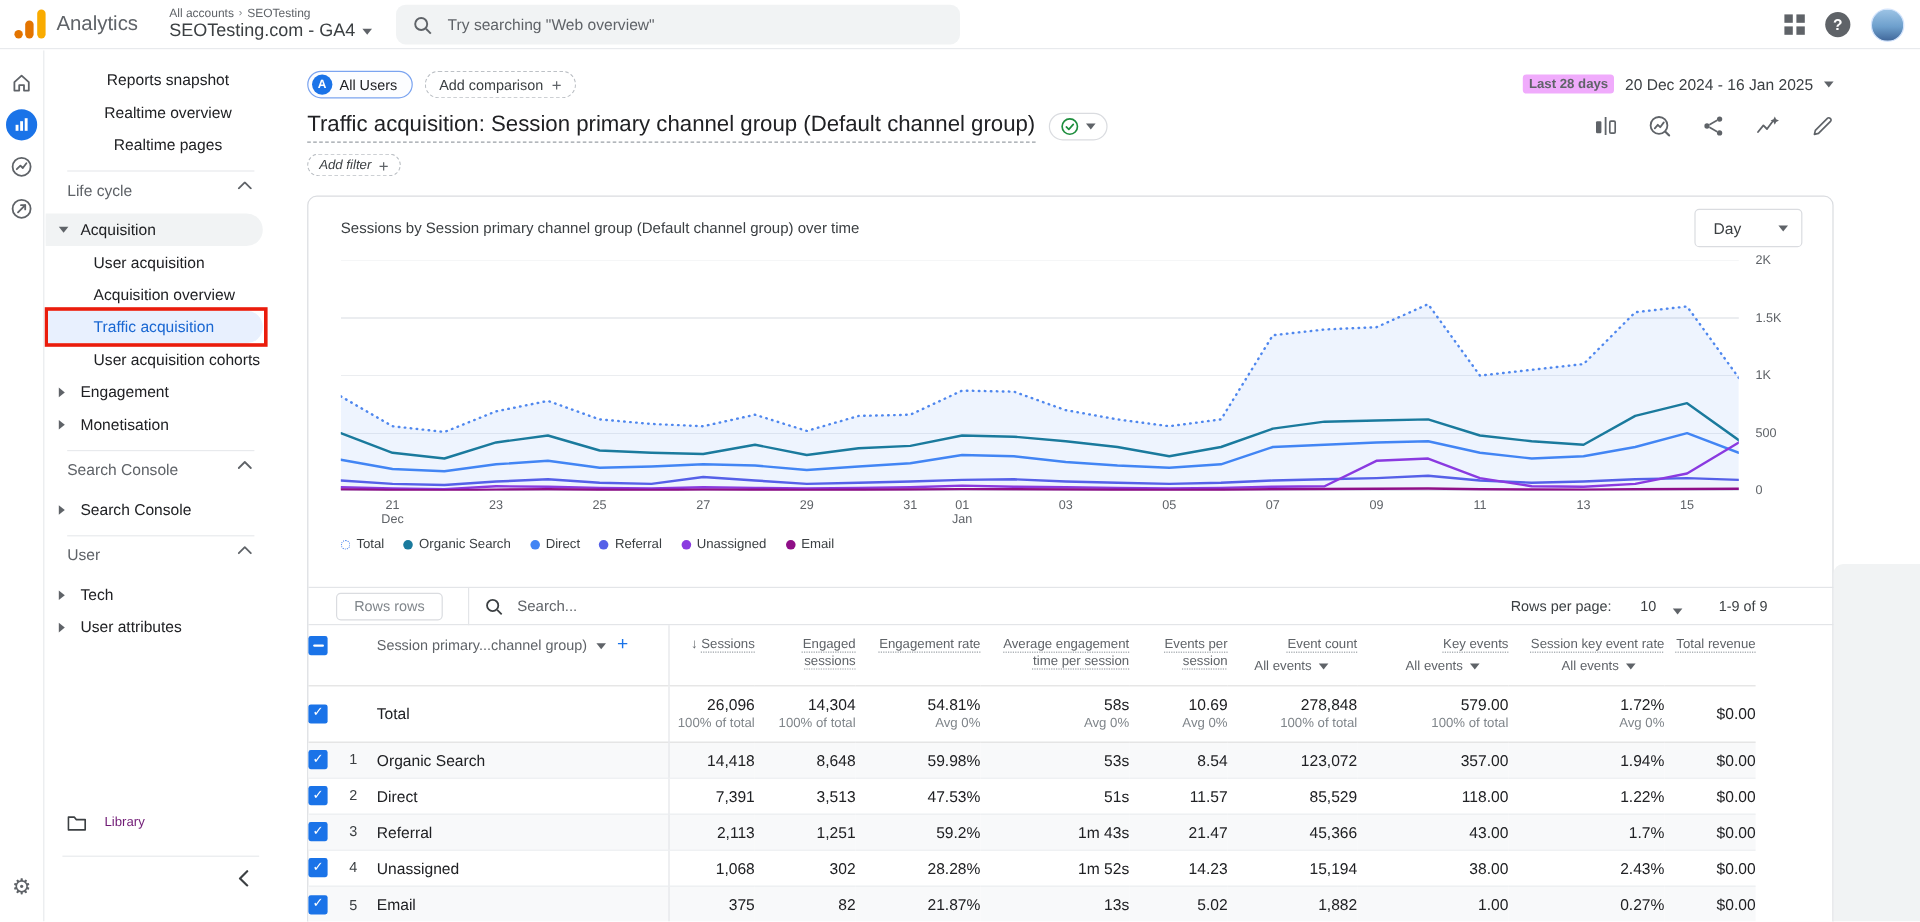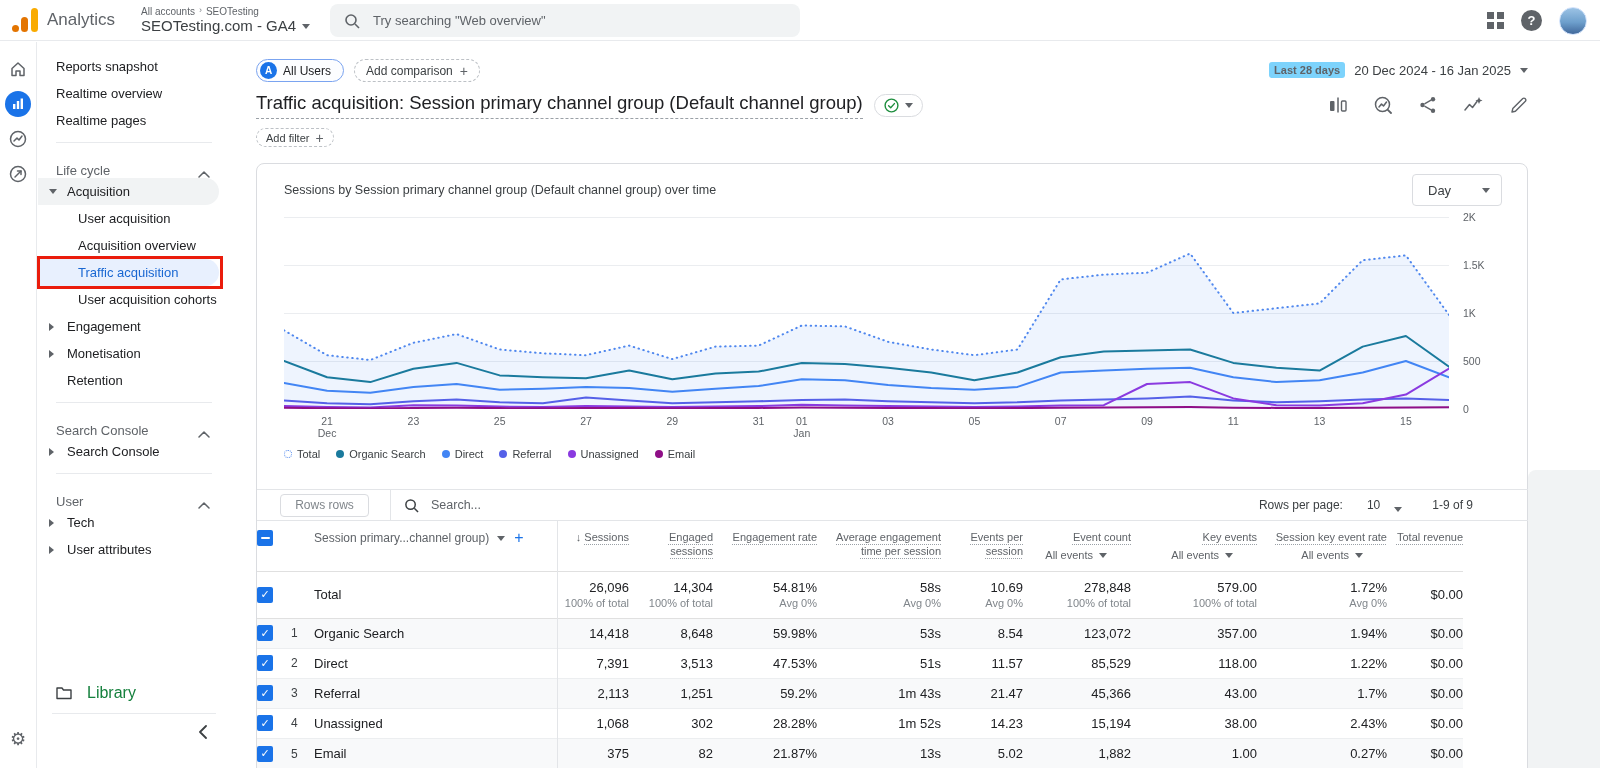--- a/index.html
+++ b/index.html
@@ -34,53 +34,53 @@
   .avatar{width:28px;height:28px;border-radius:50%;background:linear-gradient(180deg,#9cc3e5 0%,#6d9fcc 55%,#41689b 100%);border:1px solid #d2e3fc;}
   
   .rail{position:absolute;top:42px;left:0;width:37px;height:726px;background:#fff;border-right:1px solid #e8eaed;z-index:6;}
   .rail-icon{width:36px;height:35px;display:flex;align-items:center;justify-content:center;color:#5f6368;}
   .rail-icon.first{margin-top:9px;}
   .rail-active{width:26px;height:26px;border-radius:50%;background:#1a73e8;display:flex;align-items:center;justify-content:center;}
   .rail-gear{position:absolute;bottom:18px;left:0;width:36px;display:flex;justify-content:center;color:#5f6368;font-size:18px;}
   
   .nav{position:absolute;top:42px;left:38px;width:186px;height:726px;background:#fff;padding-top:11px;z-index:5;}
   .nav-item{height:27px;display:flex;align-items:center;font-size:13px;color:#202124;cursor:default;position:relative;}
-  .nav-link{padding-left:18px;}
+  .nav-link{padding-left:18px;justify-content:center;}
   .nav-link2{padding-left:29px;}
   .nav-child{padding-left:40px;}
   .nav-parent{padding-left:29px;}
   .nav-parent .tri{position:absolute;left:11px;}
   .tri-down{width:0;height:0;border-left:4px solid transparent;border-right:4px solid transparent;border-top:5px solid #5f6368;}
   .tri-right{width:0;height:0;border-top:4px solid transparent;border-bottom:4px solid transparent;border-left:5px solid #5f6368;}
-  .nav-section{height:27px;display:flex;align-items:flex-end;justify-content:space-between;padding:0 14px 0 18px;font-size:13px;color:#5f6368;}
+  .nav-section{height:27px;display:flex;align-items:flex-start;justify-content:space-between;padding:0 14px 0 18px;font-size:13px;color:#5f6368;}
   .nav-divider{height:1px;background:#e8eaed;margin:8px 12px 8px 18px;}
   .nav-item.selected{background:#f1f3f4;border-radius:0 15px 15px 0;margin-right:5px;}
   .nav-item.active{background:#e8f0fe;border-radius:0 15px 15px 0;margin-right:5px;}
   .nav-item.active .nav-label{color:#1967d2;}
   .nav-item.annotated::after{content:"";position:absolute;top:-3px;bottom:-3px;left:-1px;right:-4px;border:3px solid #ea1c0c;pointer-events:none;}
-  .nav-lib{position:absolute;top:637px;left:0;right:0;height:27px;display:flex;align-items:center;padding-left:18px;gap:15px;font-size:16px;color:#15803d;}
+  .nav-lib{position:absolute;top:637px;left:0;right:0;height:27px;display:flex;padding-left:18px;gap:15px;font-size:11px;color:#701a75;}
   .nav-bottom-divider{position:absolute;top:671px;left:14px;right:8px;height:1px;background:#e8eaed;}
   .nav-collapse{position:absolute;top:683px;right:16px;color:#3c4043;}
   
   .main{position:absolute;top:42px;left:224px;width:1376px;height:726px;background:#fff;}
   .chips{position:absolute;top:17px;left:32px;display:flex;gap:10px;align-items:center;}
   .chip-users{height:23px;border:1px solid #7ba4f0;background:#fcfdff;border-radius:12px;display:flex;align-items:center;gap:6px;padding:0 12px 0 3px;}
   .chip-a{width:17px;height:17px;border-radius:50%;background:#1a73e8;color:#fff;font-size:10px;font-weight:bold;display:flex;align-items:center;justify-content:center;}
   .chip-users .lbl{font-size:12px;color:#202124;}
   .chip-dashed{height:23px;border:1px dashed #bdc1c6;border-radius:12px;display:flex;align-items:center;gap:7px;padding:0 11px;font-size:12px;color:#3c4043;}
   .plus{color:#5f6368;font-size:14px;line-height:1;}
   .daterange{position:absolute;top:20px;right:72px;display:flex;align-items:center;gap:9px;}
-  .preset{font-size:11px;font-weight:bold;color:#5f6368;background:#7dd3fc;border-radius:3px;padding:2px 5px;}
+  .preset{font-size:11px;font-weight:bold;color:#5f6368;background:#f0abfc;border-radius:3px;padding:2px 5px;}
   .daterange .range{font-size:13px;color:#3c4043;}
   .title-row{position:absolute;top:50px;left:32px;display:flex;align-items:center;gap:11px;}
   .report-title{font-size:18.5px;color:#202124;border-bottom:1px dashed #9aa0a6;padding-bottom:4px;}
   .check-pill{height:23px;border:1px solid #dadce0;border-radius:12px;display:flex;align-items:center;gap:6px;padding:0 9px;background:#fff;}
   .tools{position:absolute;top:54px;right:72px;display:flex;gap:27px;color:#5f6368;}
   .filter-chip{position:absolute;top:86px;left:32px;height:19px;border:1px dashed #bdc1c6;border-radius:10px;
-    display:flex;align-items:center;gap:6px;padding:0 9px;font-size:11px;color:#3c4043;}
+    display:flex;align-items:center;gap:6px;padding:0 9px;font-size:11px;color:#3c4043;font-style:italic;}
   
   .card{position:absolute;top:121px;left:32px;width:1272px;height:640px;border:1px solid #dadce0;border-radius:8px;background:#fff;}
   .chart-title{position:absolute;top:19px;left:27px;font-size:12.5px;color:#3c4043;}
   .day-dd{position:absolute;top:10px;right:25px;width:90px;height:32px;border:1px solid #dadce0;border-radius:4px;
     display:flex;align-items:center;justify-content:space-between;padding:0 11px 0 15px;font-size:13px;color:#3c4043;background:#fff;}
   .plot{position:absolute;top:53px;left:27px;width:1165px;height:192px;}
   .ylabel{position:absolute;left:1206px;width:50px;font-size:10.5px;color:#5f6368;}
   .xticks{position:absolute;top:251px;left:27px;width:1165px;height:26px;}
   .xtick{position:absolute;transform:translateX(-50%);font-size:10.5px;color:#5f6368;text-align:center;line-height:12px;}
   .legend{position:absolute;top:284px;left:27px;display:flex;gap:16px;align-items:center;}
@@ -238,23 +238,20 @@
       <div class="nav-item nav-child">
         <span class="nav-label">User acquisition cohorts</span>
       </div>
       <div class="nav-item nav-parent">
         <span class="tri tri-right"></span>
         <span class="nav-label">Engagement</span>
       </div>
       <div class="nav-item nav-parent">
         <span class="tri tri-right"></span>
         <span class="nav-label">Monetisation</span>
-      </div>
-      <div class="nav-item nav-link2">
-        <span class="nav-label">Retention</span>
       </div>
       <div class="nav-divider"></div>
       <div class="nav-section">
         <span>Search Console</span>
         <span>
           <svg width="12" height="7" viewBox="0 0 12 7">
             <polyline points="1,6 6,1 11,6" fill="none" stroke="#5f6368" stroke-width="1.5" stroke-linecap="round" stroke-linejoin="round"></polyline>
           </svg>
         </span>
       </div>

